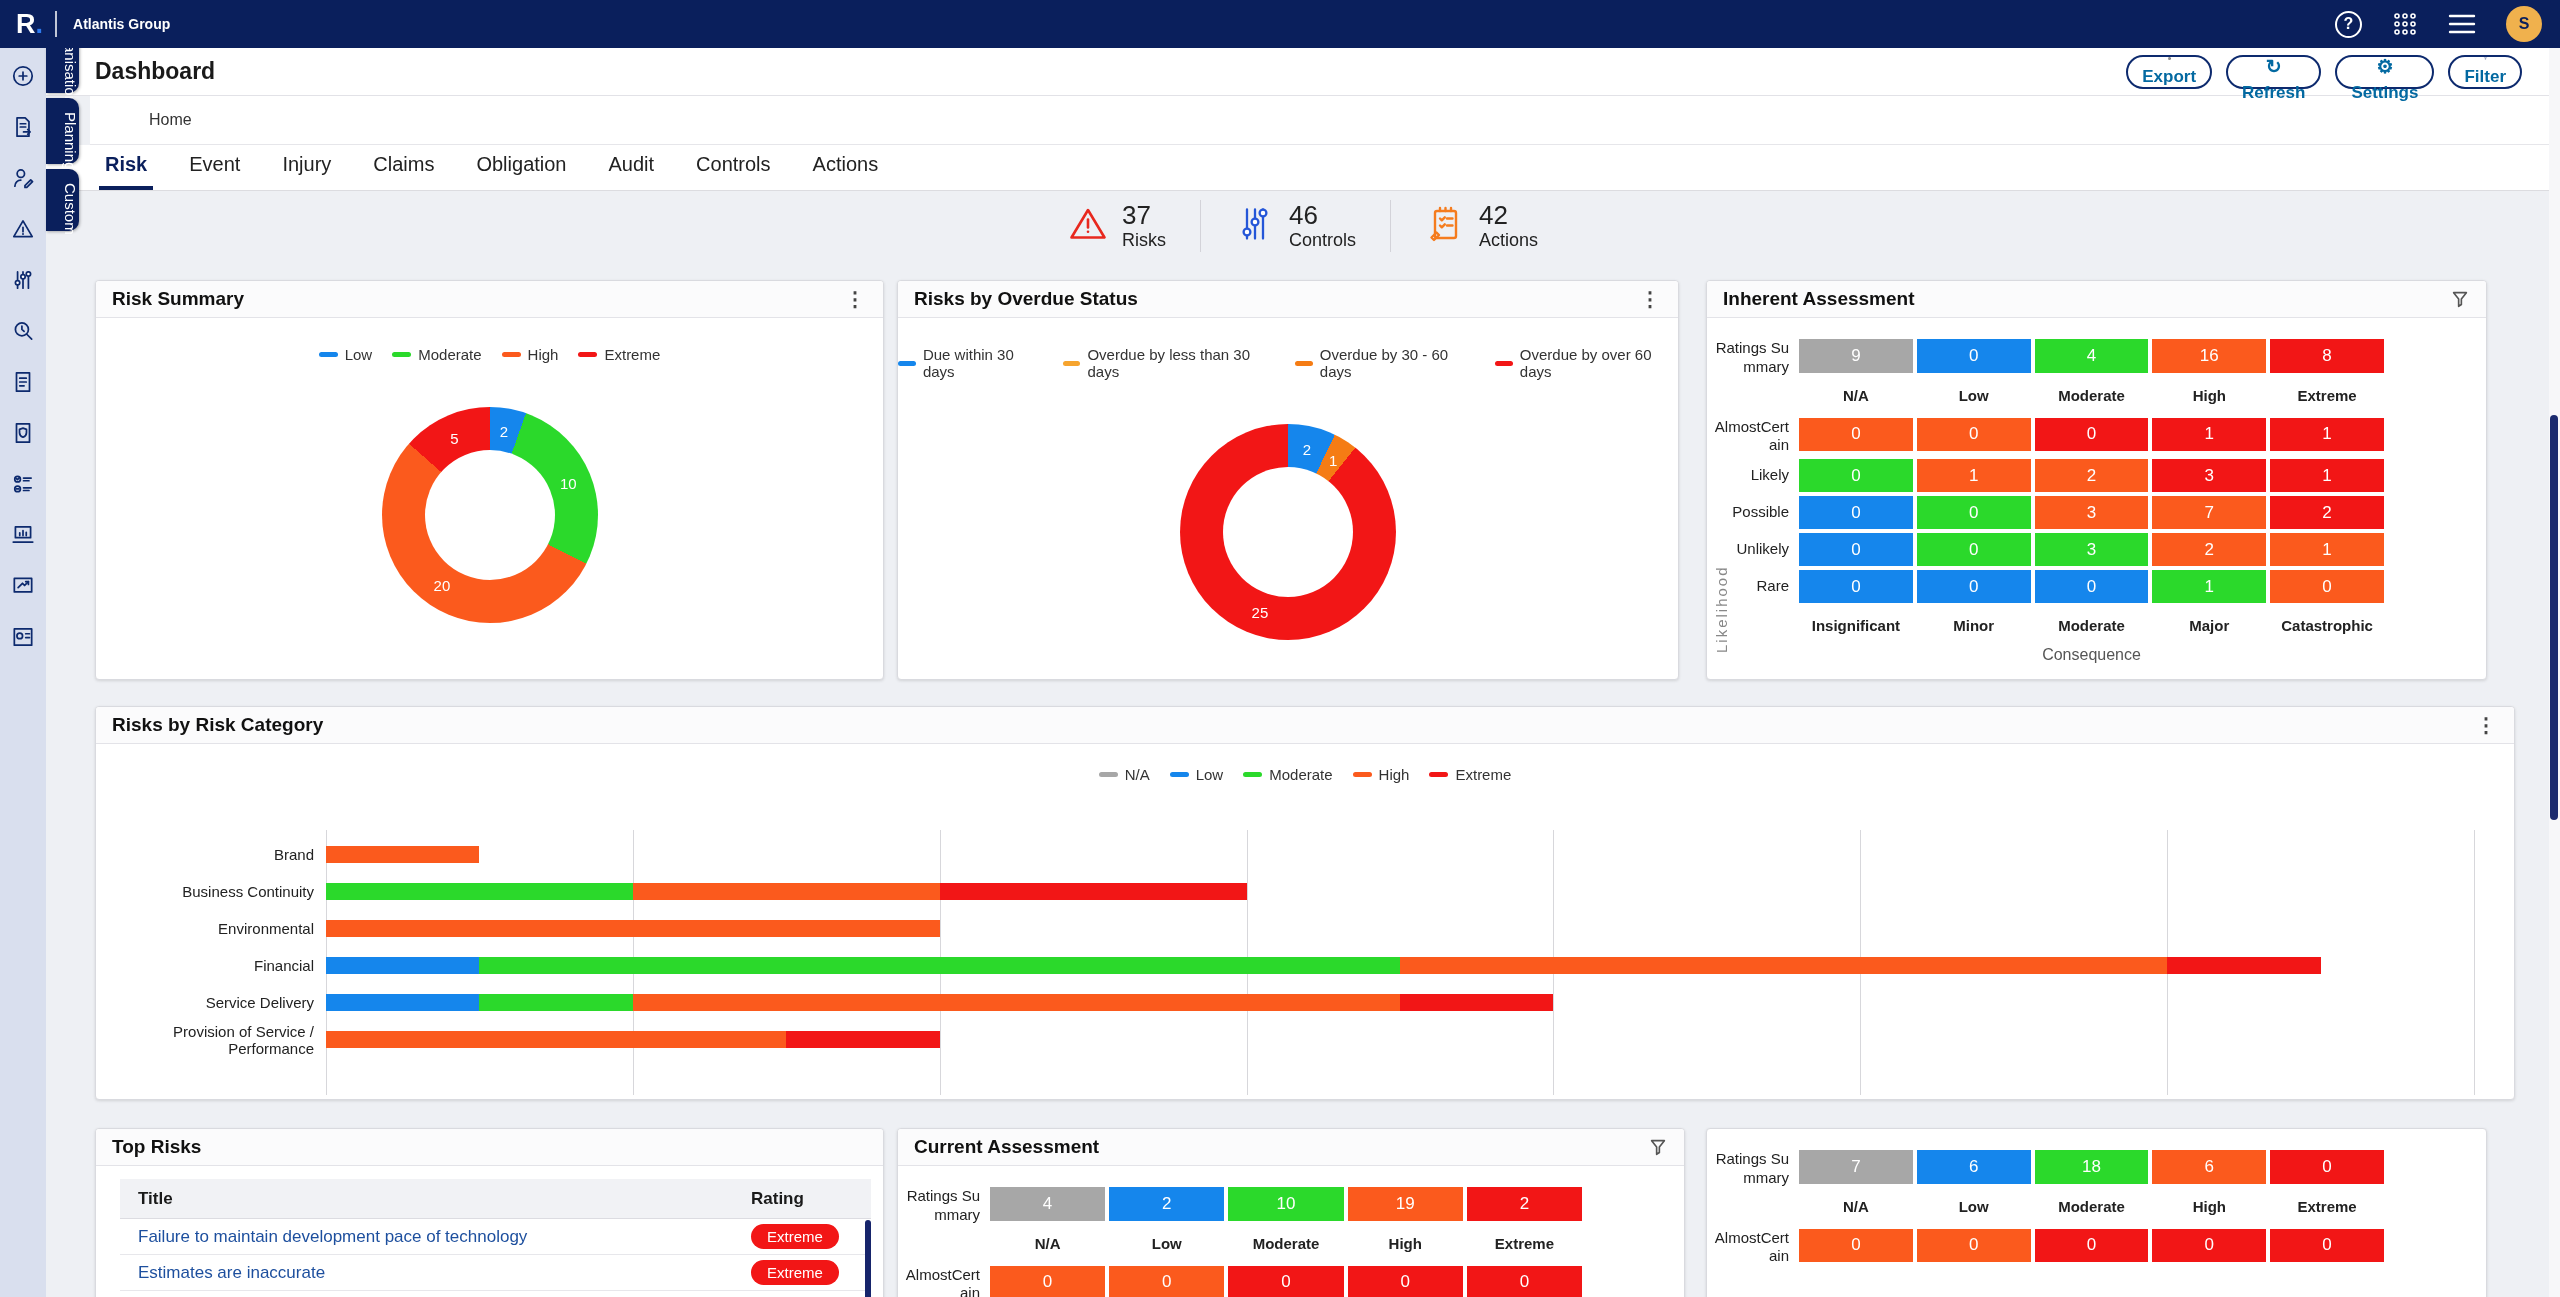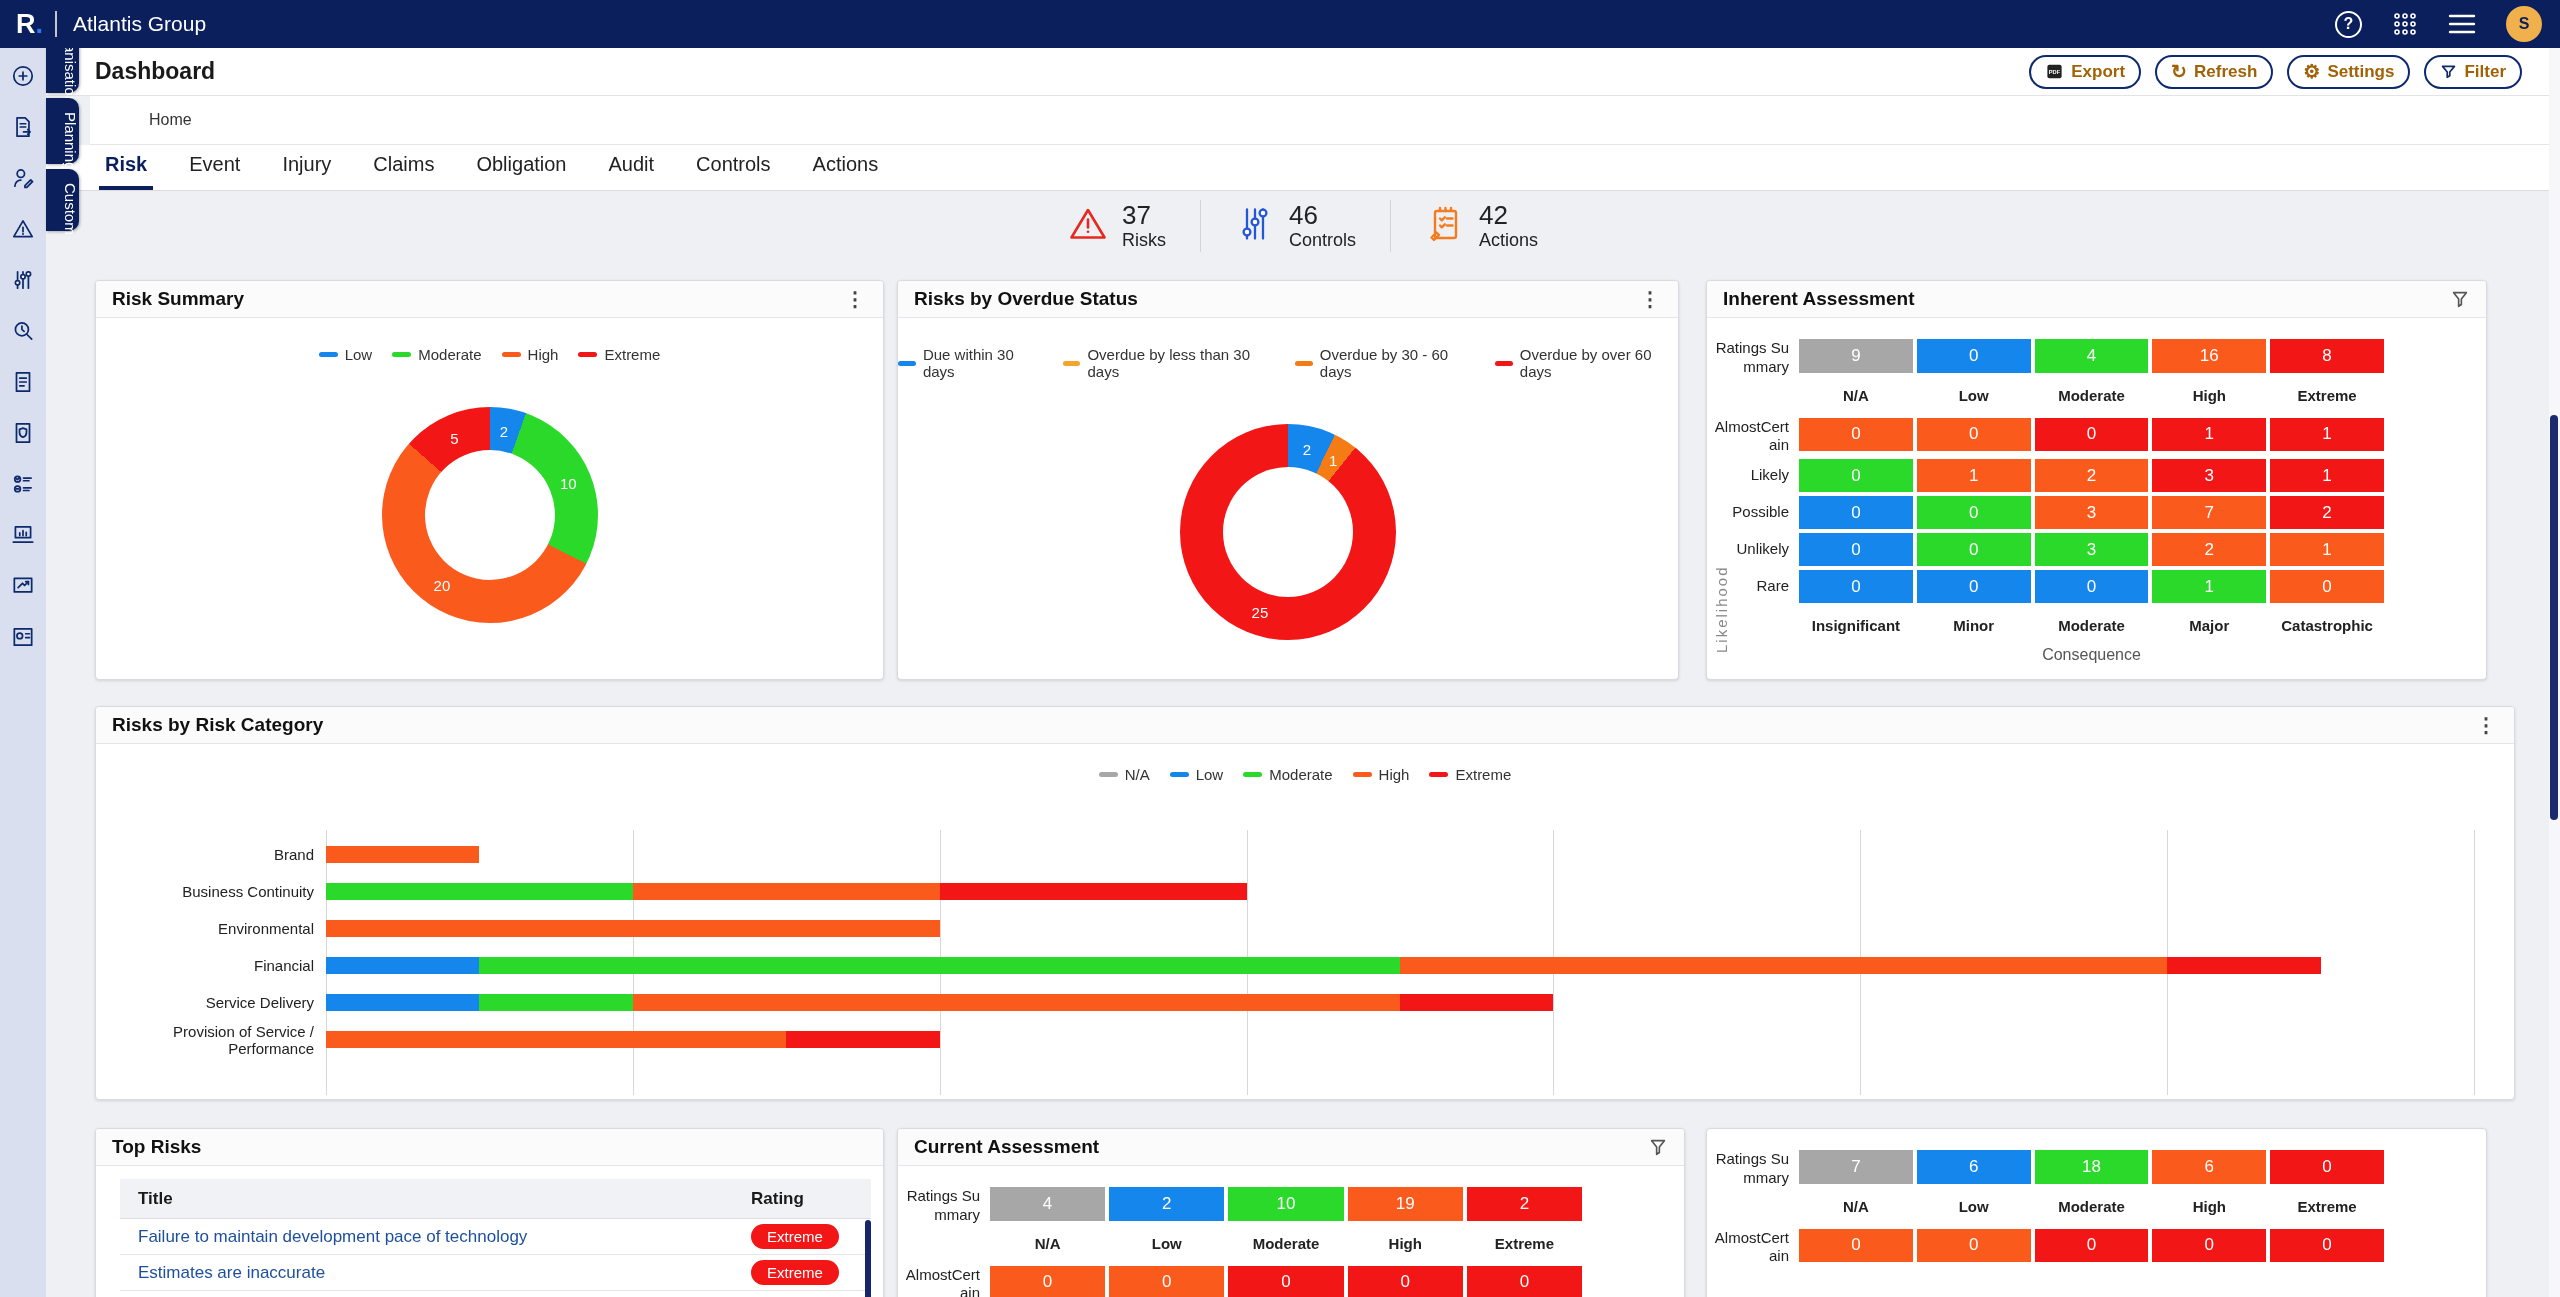--- a/index.html
+++ b/index.html
@@ -5,39 +5,39 @@
   * { box-sizing: border-box; margin: 0; padding: 0; }
   html,body { width:2560px; height:1297px; overflow:hidden; }
   body { font-family:"Liberation Sans", sans-serif; background:#eef0f4; position:relative; }
   .root { position:absolute; inset:0; width:2560px; height:1297px; overflow:hidden; }
 
   
   .navbar { position:absolute; left:0; top:0; width:2560px; height:48px; background:#0a1f5c; display:flex; align-items:center; z-index:50; }
   .logo { color:#fff; font-size:27px; font-weight:bold; margin-left:16px; letter-spacing:0; }
   .logo .dot { color:#2e7bf0; }
   .nav-divider { width:2px; height:26px; background:rgba(255,255,255,.75); margin:0 16px 0 12px; }
-  .org-name { color:#fff; font-size:21px; font-weight:normal; }
+  .org-name { color:#fff; font-size:14px; font-weight:bold; }
   .nav-right { margin-left:auto; display:flex; align-items:center; gap:30px; padding-right:18px; }
   .nav-help { width:27px; height:27px; border:2px solid #fff; border-radius:50%; color:#fff; font-size:16px; font-weight:bold; display:flex; align-items:center; justify-content:center; }
   .nav-apps svg, .nav-menu svg { display:block; }
   .avatar { width:36px; height:36px; border-radius:50%; background:#f0b14d; color:#0a1f5c; font-weight:bold; font-size:16px; display:flex; align-items:center; justify-content:center; }
 
   
   .sidebar { position:absolute; left:0; top:48px; width:46px; height:1249px; background:#d9dfee; z-index:40; }
   .side-icons { display:flex; flex-direction:column; align-items:center; padding-top:12px; gap:19px; }
   .side-btn { width:32px; height:32px; display:flex; align-items:center; justify-content:center; }
   .side-svg { width:26px; height:26px; stroke:#0d2a6e; fill:none; stroke-width:1.6; stroke-linecap:round; stroke-linejoin:round; }
   .side-groups { position:absolute; left:46px; top:5px; display:flex; flex-direction:column; gap:5px; z-index:41; }
   .side-group { width:33px; background:#0a1f5c; color:#fff; border-radius:0 10px 10px 0; writing-mode:vertical-rl; text-align:center; font-size:15px; padding:14px 0; box-shadow:1px 1px 3px rgba(0,0,0,.3); }
 
   
   .page-head { position:absolute; left:46px; top:48px; width:2514px; height:48px; background:#fff; display:flex; align-items:center; border-bottom:1px solid #e2e2e7; z-index:30;gap:17px; }
   .page-title { font-size:23px; font-weight:bold; color:#1a1a1a; margin-left:49px; }
   .head-actions { margin-left:auto; display:flex; gap:14px; padding-right:38px; }
-  .pill-btn { height:34px; border:2px solid #0d2a6e; border-radius:17px; background:#fff; color:#a16207; font-weight:bold; font-size:17px; display:flex; align-items:center; gap:7px; padding:0 14px; font-family:"Liberation Sans",sans-serif; cursor:pointer; }
+  .pill-btn { height:34px; border:2px solid #0d2a6e; border-radius:17px; background:#fff; color:#0369a1; font-weight:bold; font-size:17px; display:flex; align-items:center; gap:7px; padding:0 14px; font-family:"Liberation Sans",sans-serif; cursor:pointer;flex-direction:column; }
   .pill-btn .glyph { font-size:19px; line-height:1; }
   .btn-svg { width:19px; height:19px; }
   .funnel-sm { width:17px; height:17px; stroke:#0d2a6e; fill:none; stroke-width:2; stroke-linejoin:round; }
 
   .crumb-band { position:absolute; left:46px; top:96px; width:2514px; height:49px; background:#fff; border-bottom:1px solid #e6e6ea; display:flex; align-items:center; z-index:29;margin-left:44px; }
   .crumb { margin-left:59px; font-size:16px; color:#333; }
   .tab-band { position:absolute; left:46px; top:145px; width:2514px; height:46px; background:#fff; border-bottom:1px solid #dcdce0; display:flex; align-items:flex-end; gap:0; z-index:29; }
   .tab { font-size:20px; color:#222; padding:0 0 14px 0; margin-left:42px; position:relative; cursor:pointer; }
   .tab:first-child { margin-left:59px; }
   .tab.active { color:#0a1f5c; font-weight:bold; }

